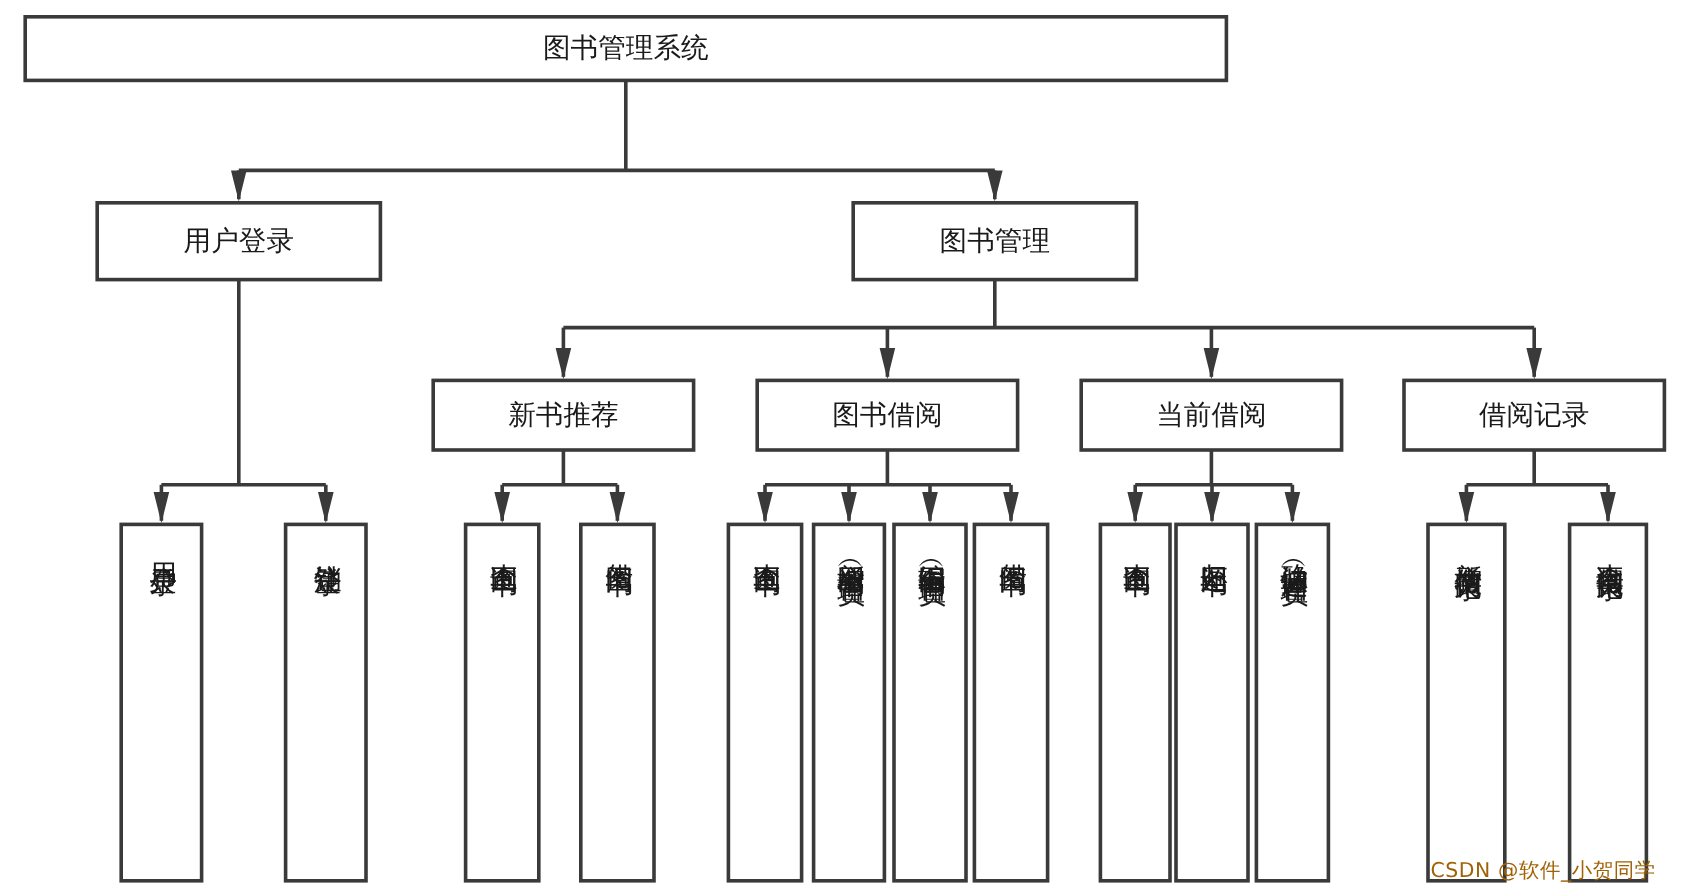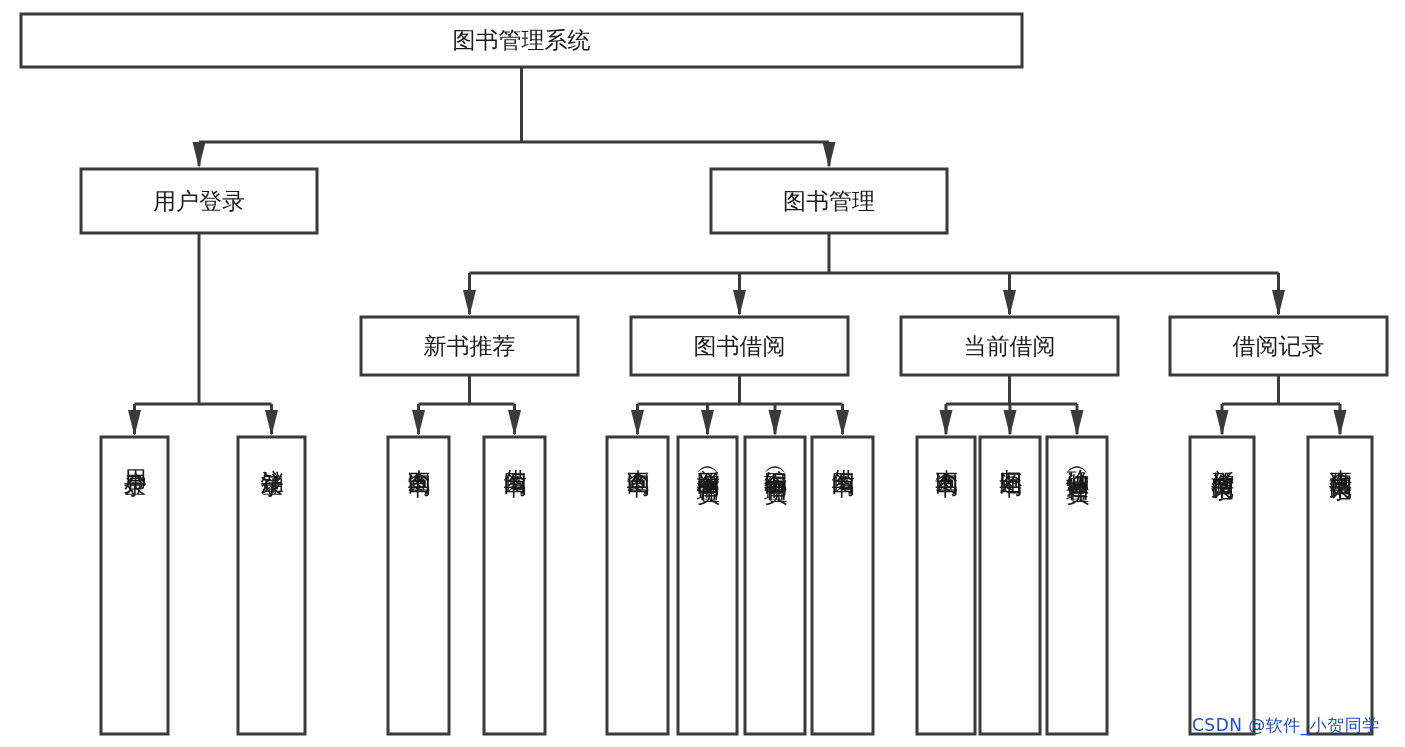--- a/index.html
+++ b/index.html
@@ -63,21 +63,21 @@
     text-align: start;
     white-space: nowrap;
     pointer-events: none;
   }
   .watermark {
     position: absolute;
     left: 1192px;
     top: 714px;
     font-family: "DejaVu Sans", "Liberation Sans", sans-serif;
     font-size: 17px;
-    color: #1d4ed8;
+    color: #a16207;
     white-space: nowrap;
     letter-spacing: 0.5px;
   }
 </style>
 </head>
 <body>
 
 <div id="diagram-root">
 
   <svg id="diagram-svg" viewBox="0 0 1405 747">

